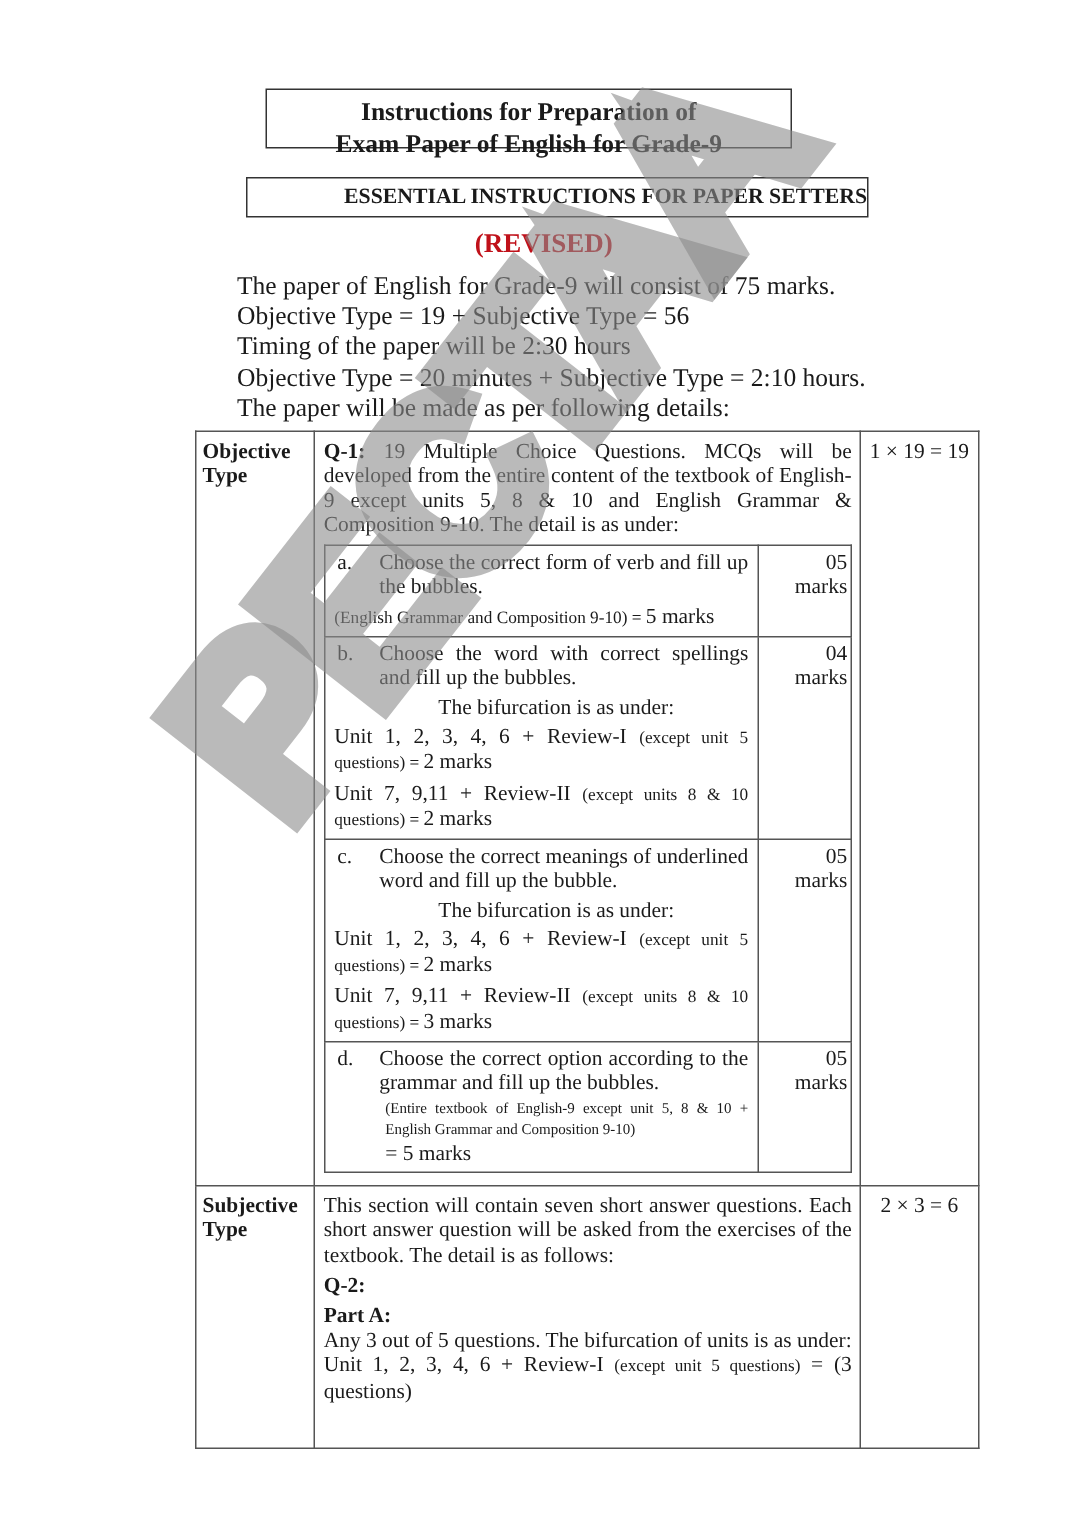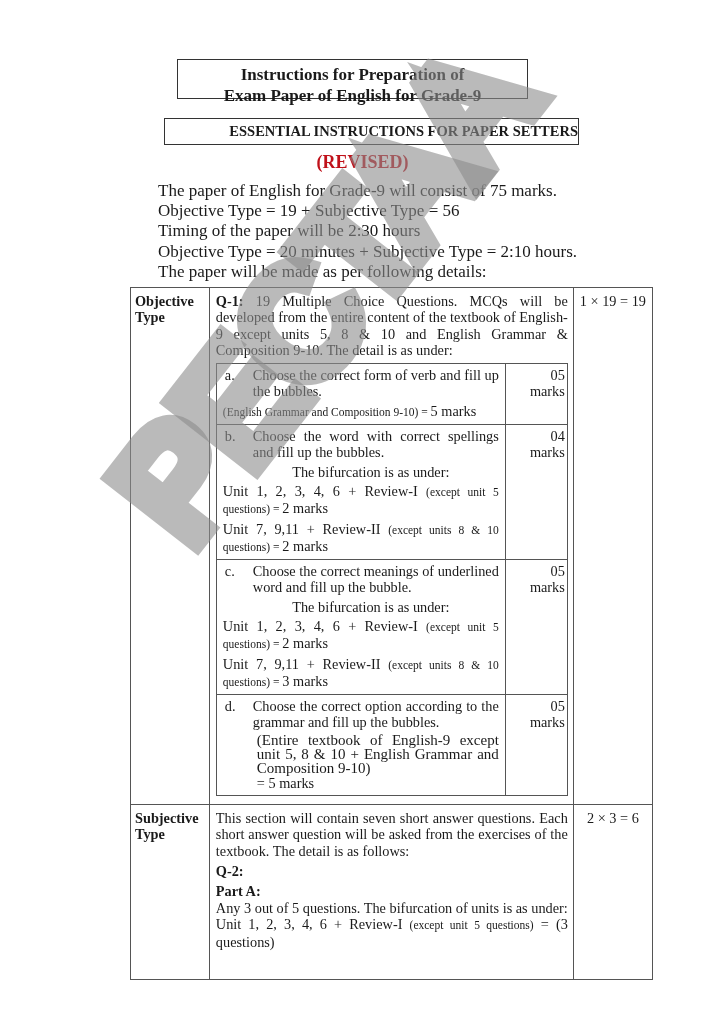--- a/index.html
+++ b/index.html
@@ -23,21 +23,21 @@
   table.inner { width: 352px; border-collapse: collapse; margin: 4px 0 4px 0; }
   table.inner td { border: 1px solid #555; font-size: 14.3px; line-height: 16.4px; vertical-align: top; }
   table.inner td.item { width: 276px; padding: 3px 6px 3px 6px; text-align: justify; }
   table.inner td.im { text-align: right; padding: 3px 2px; }
   .hang { display: flex; }
   .hang .lbl { width: 28px; flex: none; padding-left: 2px; }
   .hang .txt { flex: 1; text-align: justify; }
   .small { font-size: 11.5px; }
   .center-line { text-align: center; margin: 3px 0; padding-left: 20px; }
   .unit-line { text-align: justify; margin-top: 3px; }
-  .note { padding-left: 34px; font-size: 15px; line-height: 14px; text-align: justify; }
+  .note { padding-left: 34px; font-size: 10px; line-height: 14px; text-align: justify; }
   .bold { font-weight: bold; }
   .watermark { position: absolute; left: 80px; top: 465px; font-family: "Liberation Sans", sans-serif;
                font-size: 150px; font-weight: normal; color: rgba(120,120,120,0.55);
                letter-spacing: -4px; transform: rotate(-52deg); transform-origin: 0 0;
                pointer-events: none; white-space: nowrap; -webkit-text-stroke: 0; }
   .watermark span { color: transparent; -webkit-text-stroke: 22px rgba(140,140,140,0.6); }
 </style>
 </head>
 <body>
 

